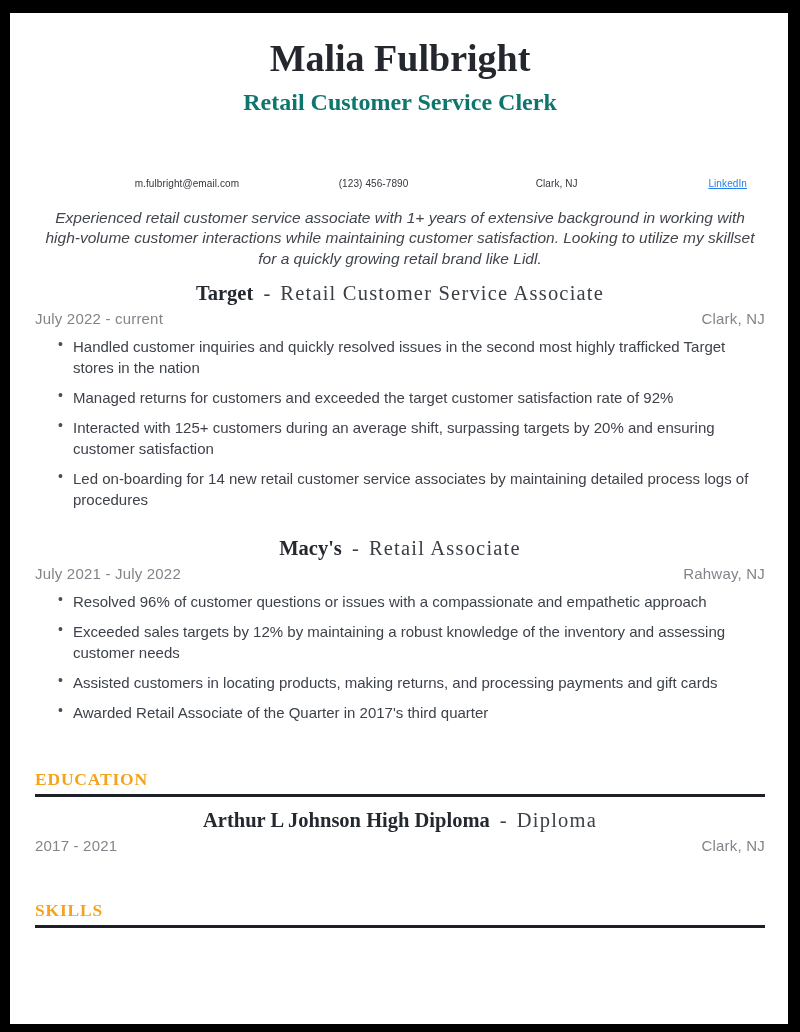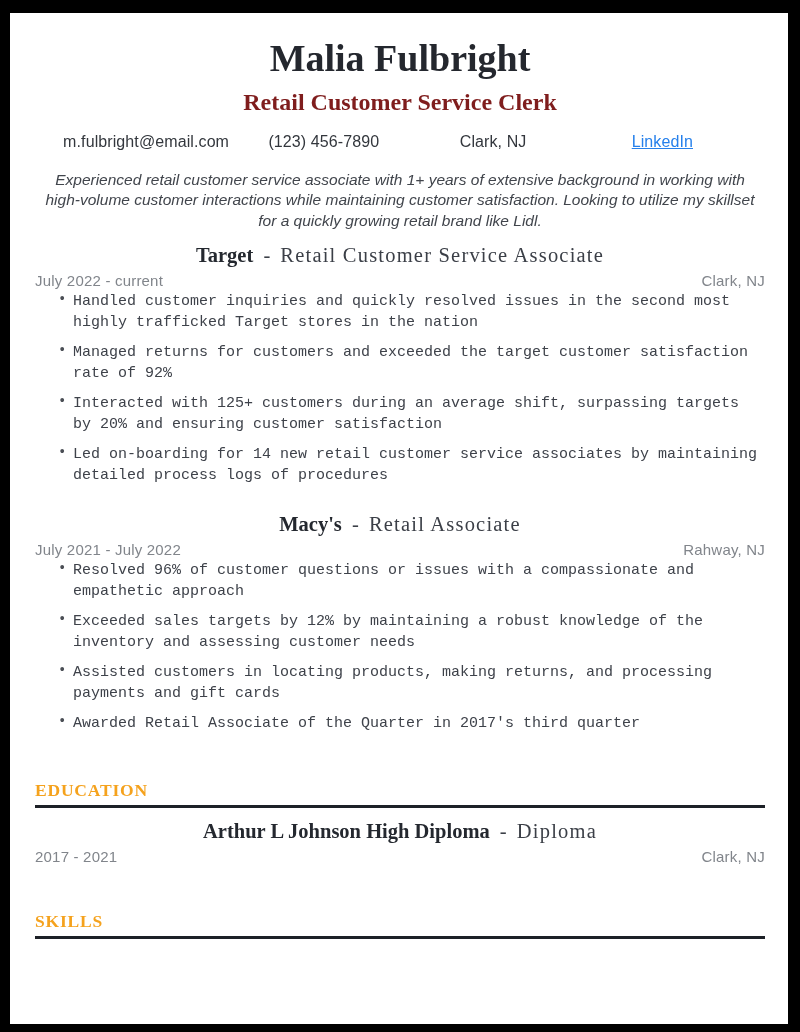--- a/index.html
+++ b/index.html
@@ -27,35 +27,36 @@
     line-height: 1.15;
     text-align: center;
     color: #24272e;
     margin-top: 8px;
   }
   .job-headline {
     font-family: "Liberation Serif", "DejaVu Serif", serif;
     font-weight: bold;
     font-size: 24px;
     text-align: center;
-    color: #7f1d1d;
+    color: #0f766e;
     margin-top: 8px;
   }
   .contact-row {
     display: grid;
     grid-template-columns: 1.1fr 1fr 1fr 1fr;
     align-items: center;
     margin-top: 17px;
     padding: 0 18px;
   }
   .contact-item {
-    text-align: center;
-    font-size: 16px;
+    text-align: right;
+    font-size: 10px;
     color: #33373d;
     letter-spacing: 0.1px;
+    margin-top: 45px;
   }
   .contact-item a.link {
     color: var(--link, #2680eb);
     text-decoration: underline;
     cursor: pointer;
   }
   .summary {
     margin: 19px auto 0 auto;
     max-width: 724px;
     font-style: italic;
@@ -93,24 +94,23 @@
   }
   .meta-row {
     display: flex;
     justify-content: space-between;
     margin-top: 5px;
     font-size: 15px;
     color: #81858b;
     letter-spacing: 0.2px;
   }
   ul.bullets {
-    margin-top: 2px;
+    margin-top: 9px;
     padding-left: 38px;
     list-style: none;
-    font-family: Liberation Mono, monospace;
   }
   ul.bullets li {
     position: relative;
     font-size: 15px;
     line-height: 1.4;
     color: #3e424a;
     margin-bottom: 9px;
     padding-left: 0;
   }
   ul.bullets li::before {

